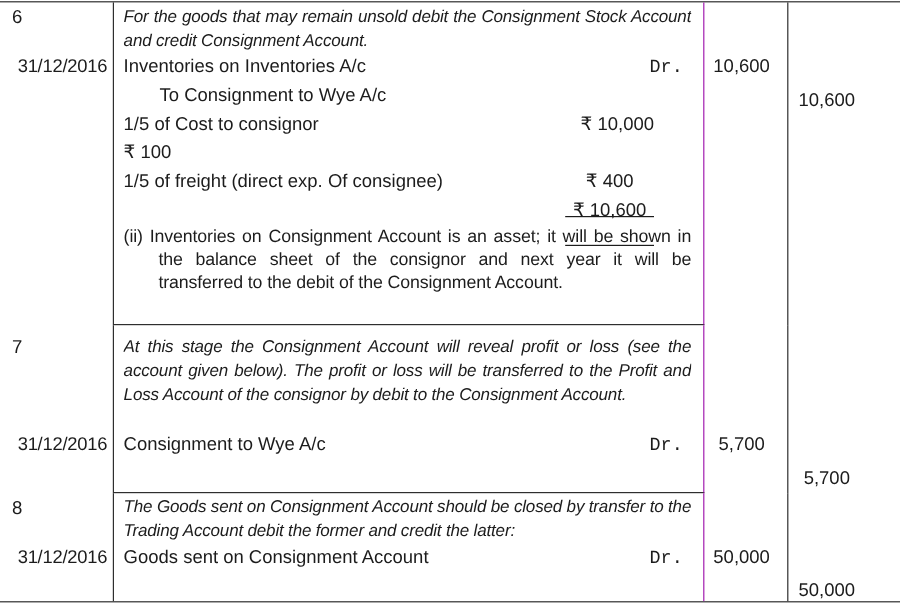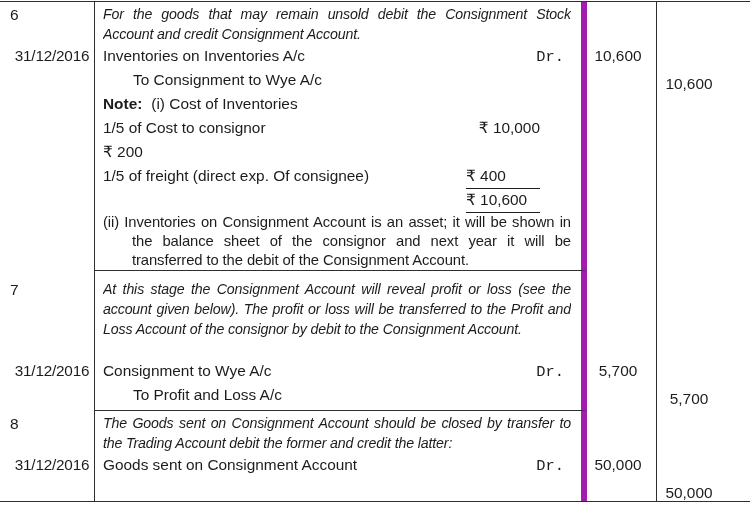--- a/index.html
+++ b/index.html
@@ -23,21 +23,21 @@
   .section {
     display: grid;
     grid-template-columns: 95px 492px 70px 93px;
     box-sizing: border-box;
   }
   .sec6 { height: 269px; }
   .sec7 { height: 140px; }
   .sec8 { height: 90px; }
   .cell { box-sizing: border-box; overflow: hidden; }
   .sn-col  { border-right: 1px solid #2e2e2e; padding-left: 10px; }
-  .part-col{ border-right: 6px solid #a21caf; padding-left: 8px; padding-right: 10px; }
+  .part-col{ border-right: 1px solid #a21caf; padding-left: 8px; padding-right: 10px; }
   .dr-col  { border-right: 1px solid #2e2e2e; }
   .divided { border-bottom: 1.2px solid #2e2e2e; }
 
   .sn {
     font-size: 15.5px;
     line-height: 20px;
     box-sizing: border-box;
   }
   .sn-h42 { height: 42px; padding-top: 3px; }
   .sn-h88 { height: 88px; padding-top: 9px; }
@@ -76,23 +76,23 @@
   .note-head .bold { font-weight: 700; }
   .note-head .rest { margin-left: 9px; }
   .note-label { flex: 1; }
   .note-amt {
     text-align: right;
     padding-right: 24px;
   }
   .uline {
     display: inline-block;
     min-width: 74px;
-    text-align: left;
+    text-align: center;
     border-bottom: 1.4px solid #1c1c1c;
-    padding-bottom: 0px;
+    padding-bottom: 16px;
   }
   .para {
     font-size: 14.8px;
     line-height: 19px;
     height: 57px;
     text-align: justify;
     padding-left: 29px;
     text-indent: -29px;
     letter-spacing: -0.1px;
     margin-top: 1px;
@@ -123,30 +123,26 @@
     </div>
     <div class="cell part-col divided">
       <div class="narr narr-2">For the goods that may remain unsold debit the Consignment Stock Account and credit Consignment Account.</div>
       <div class="entry-row">
         <span class="acct">Inventories on Inventories A/c</span>
         <span class="dr">Dr.</span>
       </div>
       <div class="entry-row to-row">
         <span>To Consignment to Wye A/c</span>
       </div>
-      <div class="entry-row note-head">
-        <span class="bold">Note:</span>
-        <span class="rest">(i) Cost of Inventories</span>
-      </div>
       <div class="entry-row">
         <span class="note-label">1/5 of Cost to consignor</span>
         <span class="note-amt"><span>₹ 10,000</span></span>
       </div>
       <div class="entry-row">
-        <span class="note-amt"><span>₹ 200</span></span>
+        <span class="note-amt"><span>₹ 100</span></span>
       </div>
       <div class="entry-row">
         <span class="note-label">1/5 of freight (direct exp. Of consignee)</span>
         <span class="note-amt"><span class="uline">₹ 400</span></span>
       </div>
       <div class="entry-row">
         <span class="note-label"></span>
         <span class="note-amt"><span class="uline">₹ 10,600</span></span>
       </div>
       <div class="para">(ii) Inventories on Consignment Account is an asset; it will be shown in the balance sheet of the consignor and next year it will be transferred to the debit of the Consignment Account.</div>
@@ -163,23 +159,20 @@
     <div class="cell sn-col">
       <div class="sn sn-h88">7</div>
       <div class="date">31/12/2016</div>
     </div>
     <div class="cell part-col divided">
       <div class="narr narr-4">At this stage the Consignment Account will reveal profit or loss (see the account given below). The profit or loss will be transferred to the Profit and Loss Account of the consignor by debit to the Consignment Account.</div>
       <div class="entry-row">
         <span class="acct">Consignment to Wye A/c</span>
         <span class="dr">Dr.</span>
       </div>
-      <div class="entry-row to-row">
-        <span>To Profit and Loss A/c</span>
-      </div>
     </div>
     <div class="cell dr-col">
       <div class="amt mt88">5,700</div>
     </div>
     <div class="cell cr-col">
       <div class="amt mt116">5,700</div>
     </div>
   </div>
 
   <div class="section sec8">

